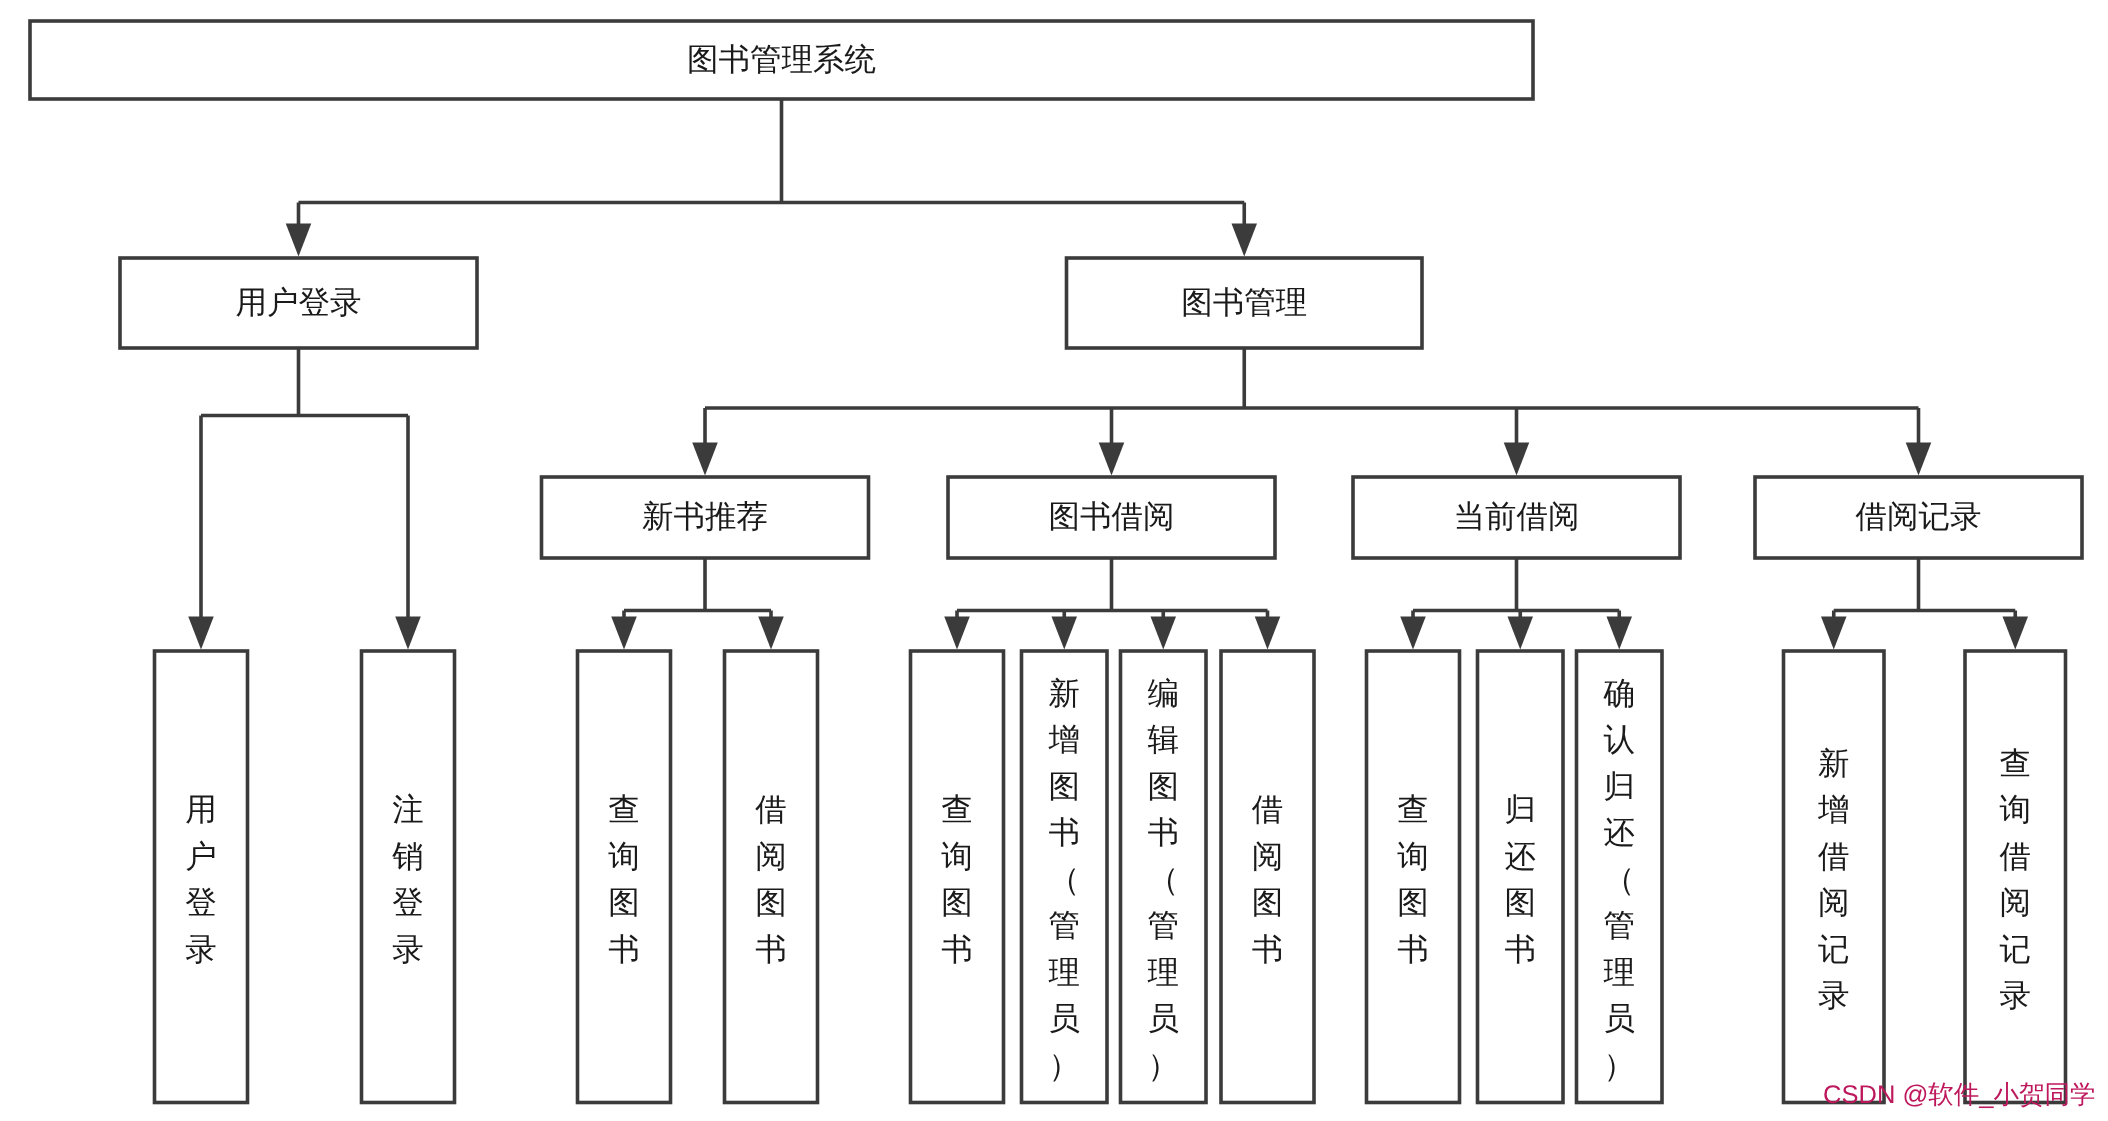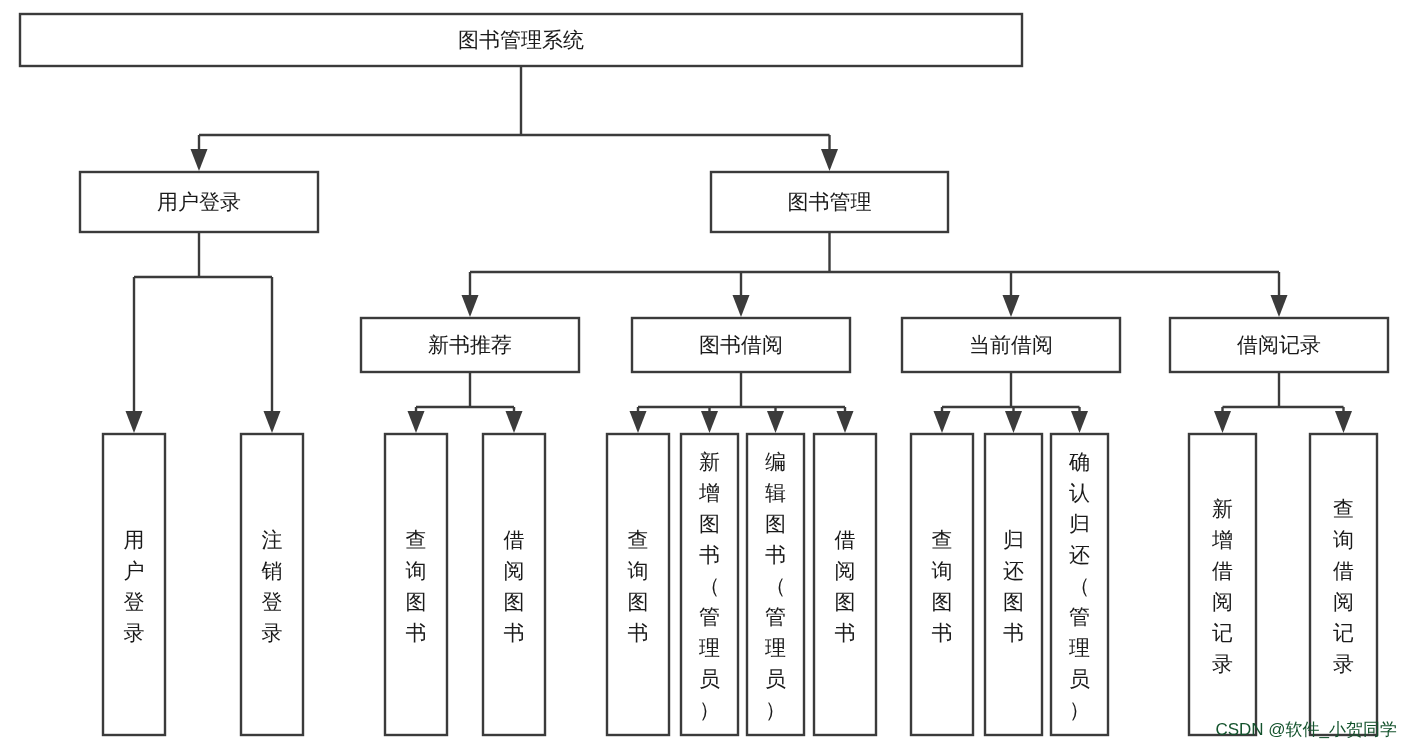--- a/index.html
+++ b/index.html
@@ -54,21 +54,21 @@
   .arrow-head {
     fill: #3b3b3b;
     stroke: none;
   }
   .watermark-text {
     position: absolute;
     right: 8px;
     bottom: 6px;
     font-family: "Liberation Sans", "DejaVu Sans", sans-serif;
     font-size: 17px;
-    color: #14532d;
+    color: #be185d;
     white-space: nowrap;
     user-select: none;
   }
 </style>
 </head>
 <body>
 
 <div id="diagram-root">
   <svg id="diagram-svg" viewBox="0 0 1405 747">
     <g id="connector-layer">

